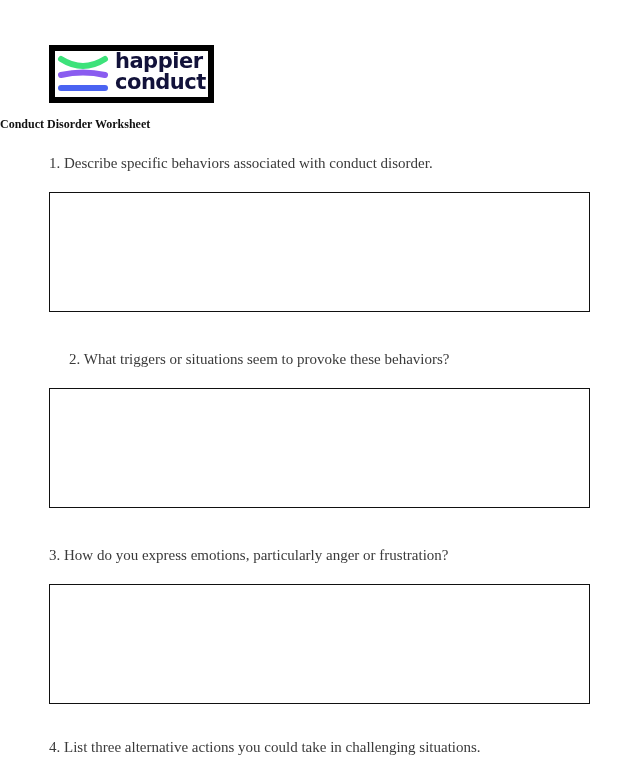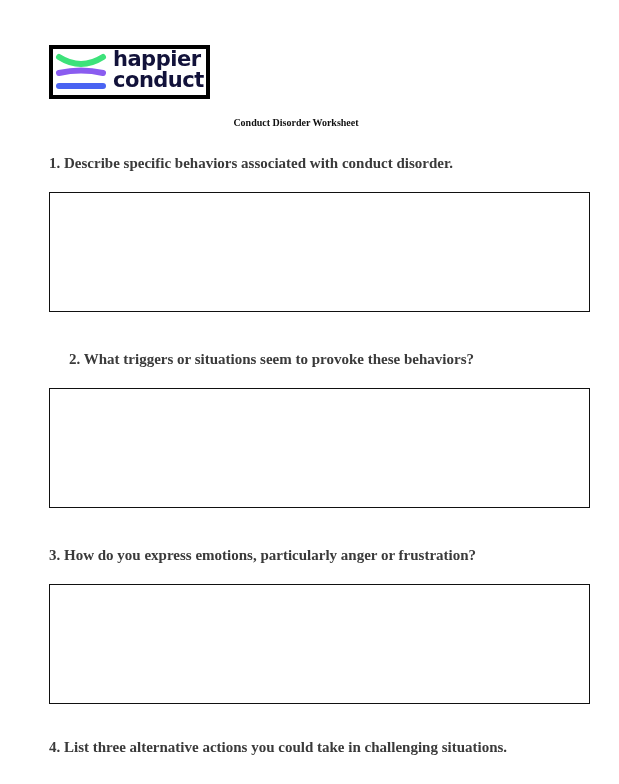--- a/index.html
+++ b/index.html
@@ -1,33 +1,33 @@
 <!DOCTYPE html>
 <html><head>
   <meta charset="utf-8">
   <style>
     html, body { margin: 0; padding: 0; background: #ffffff; }
     body { width: 619px; height: 784px; position: relative; overflow: hidden; font-family: "Liberation Serif", serif; }
     .logo {
       position: absolute; left: 49px; top: 45px; width: 153px; height: 46px;
-      border: 4px solid #000000; box-sizing: content-box;
+      border: 6px solid #000000; box-sizing: content-box;
     }
     .logo svg { position: absolute; left: 2px; top: 2px; }
     .logo-text {
       position: absolute; left: 60px; top: 0px;
       font-family: "DejaVu Sans", sans-serif; font-weight: bold;
       color: #12123a; font-size: 21px; line-height: 21px; letter-spacing: -0.5px;
     }
     .logo-text span { display: block; }
     .title {
-      position: absolute; left: 0; width: 592px; top: 117px; text-align: center;
-      font-weight: bold; font-size: 10px; color: #111;
+      position: absolute; left: 0; width: 592px; top: 117px; 
+      font-weight: bold; font-size: 12px; color: #111;
     }
     .question {
-      position: absolute; left: 49px; font-weight: bold; font-size: 15px; color: #3a3a3a;
+      position: absolute; left: 49px; font-weight: normal; font-size: 15px; color: #3a3a3a;
     }
     .answer-box {
       position: absolute; left: 49px; width: 539px; height: 118px;
       border: 1px solid #111; box-sizing: content-box; background: #fff;
     }
   </style>
 </head>
 <body>
 
 <div class="logo">

